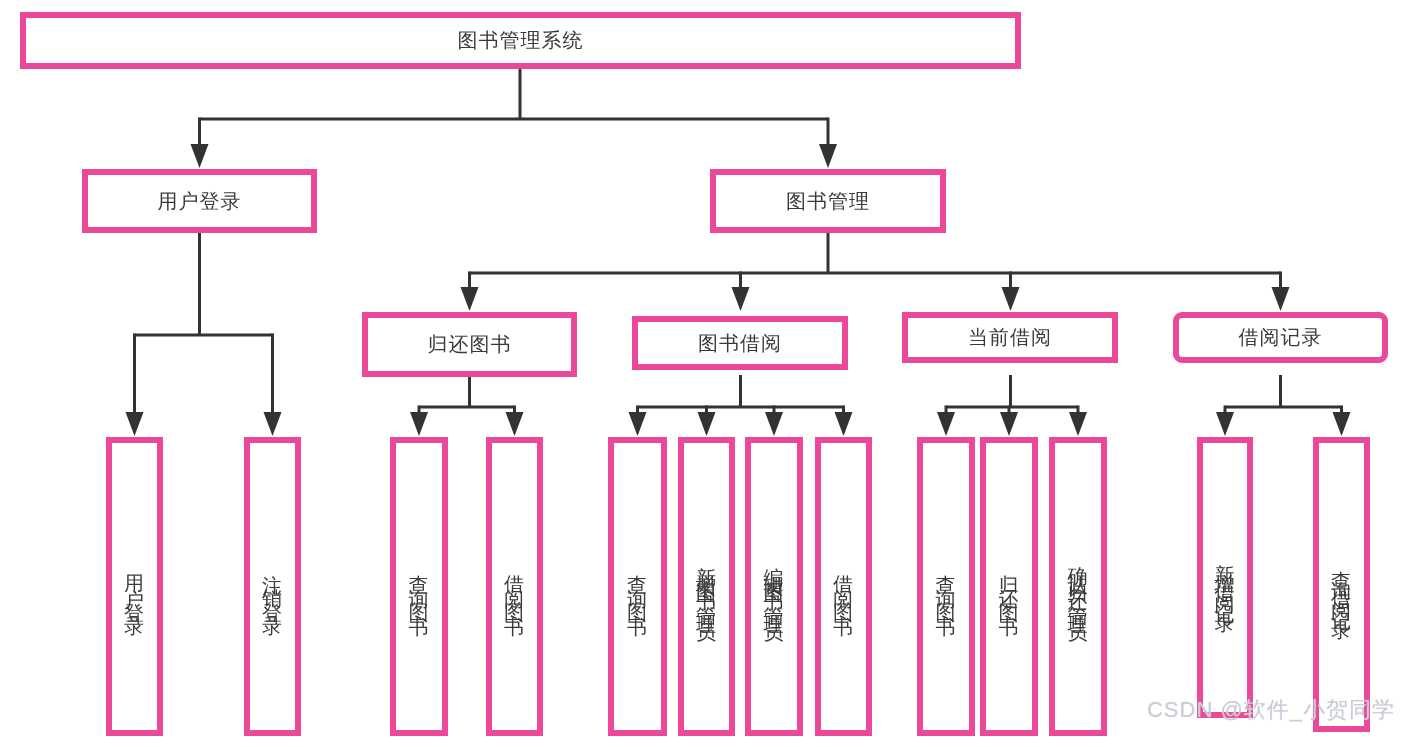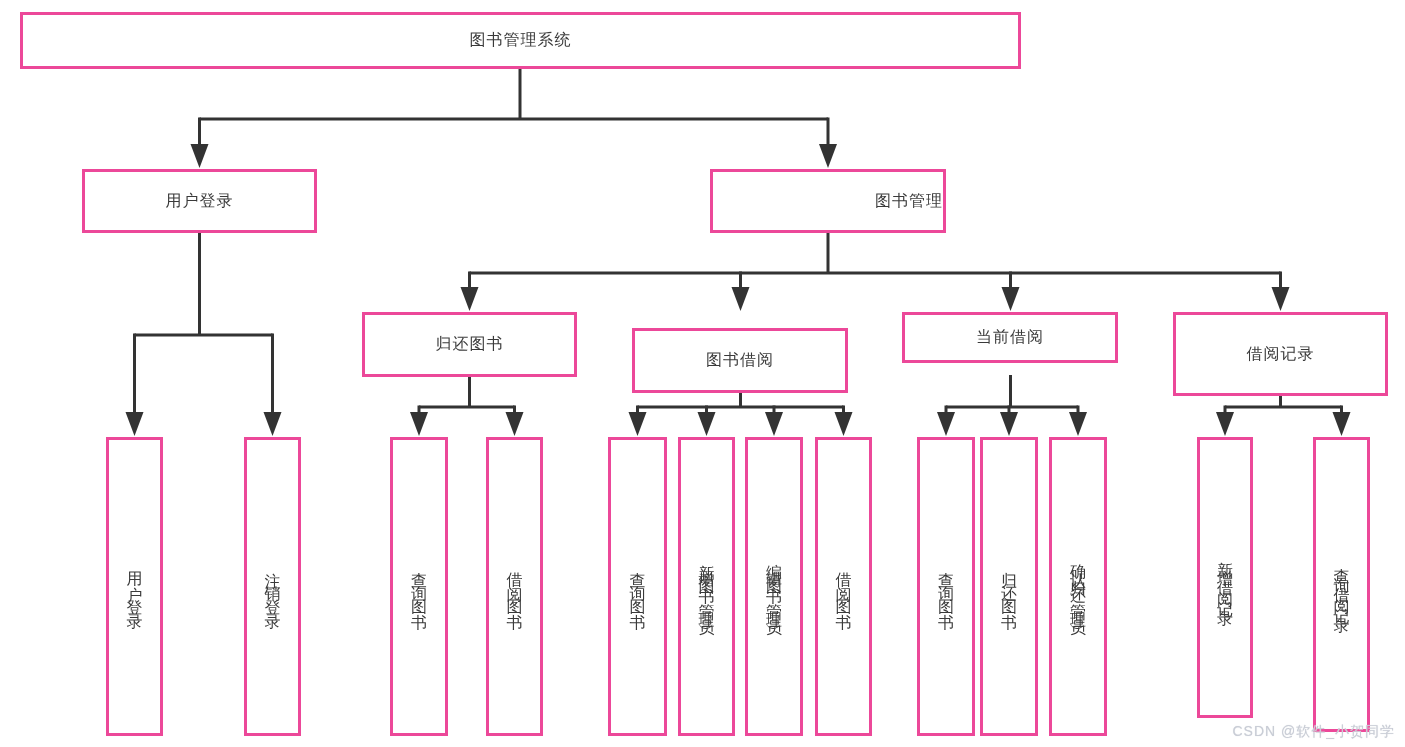--- a/index.html
+++ b/index.html
@@ -14,43 +14,43 @@
   }
   .connectors {
     position: absolute;
     left: 0; top: 0;
     width: 1405px; height: 747px;
     z-index: 1;
   }
   .node {
     position: absolute;
     box-sizing: border-box;
-    border: 3px solid #ec4899;
+    border: 6px solid #ec4899;
     background: #ffffff;
     display: flex;
     align-items: center;
     justify-content: center;
     z-index: 2;
-    font-size: 16px;
+    font-size: 20px;
     letter-spacing: 1px;
   }
   .vnode .vtext {
     writing-mode: vertical-rl;
     text-orientation: mixed;
     line-height: 1;
     letter-spacing: 14px;
   }
   .vnode .vtext.ls-mid  { letter-spacing: 10px; }
   .vnode .vtext.ls-long { letter-spacing: 8px; }
   .watermark {
     position: absolute;
     right: 10px;
-    bottom: 6px;
+    bottom: 22px;
     z-index: 10;
-    font-size: 14px;
+    font-size: 22px;
     letter-spacing: 1px;
     color: #c9cdd6;
     text-shadow: 0 0 1px #d8dbe0;
   }
 </style>
 </head>
 <body>
 
 <div class="canvas">
 
@@ -120,34 +120,34 @@
     </g>
   </svg>
 
   <div class="node" style="left:20px; top:12px; width:1001px; height:57px;">
     <span>图书管理系统</span>
   </div>
 
   <div class="node" style="left:82px; top:169px; width:235px; height:64px;">
     <span>用户登录</span>
   </div>
-  <div class="node" style="left:710px; top:169px; width:236px; height:64px;justify-content:flex-end;">
+  <div class="node" style="left:710px; top:169px; width:236px; height:64px;">
     <span>图书管理</span>
   </div>
 
   <div class="node" style="left:362px; top:312px; width:215px; height:65px;">
     <span>归还图书</span>
   </div>
-  <div class="node" style="left:632px; top:328px; width:216px; height:65px;">
+  <div class="node" style="left:632px; top:316px; width:216px; height:54px;">
     <span>图书借阅</span>
   </div>
   <div class="node" style="left:902px; top:312px; width:216px; height:51px;">
     <span>当前借阅</span>
   </div>
-  <div class="node" style="left:1173px; top:312px; width:215px; height:84px;">
+  <div class="node" style="left:1173px; top:312px; width:215px; height:51px;border-radius:9px;">
     <span>借阅记录</span>
   </div>
 
   <div class="node vnode" style="left:106px; top:437px; width:57px; height:299px;">
     <span class="vtext">用户登录</span>
   </div>
   <div class="node vnode" style="left:244px; top:437px; width:57px; height:299px;">
     <span class="vtext">注销登录</span>
   </div>
 

